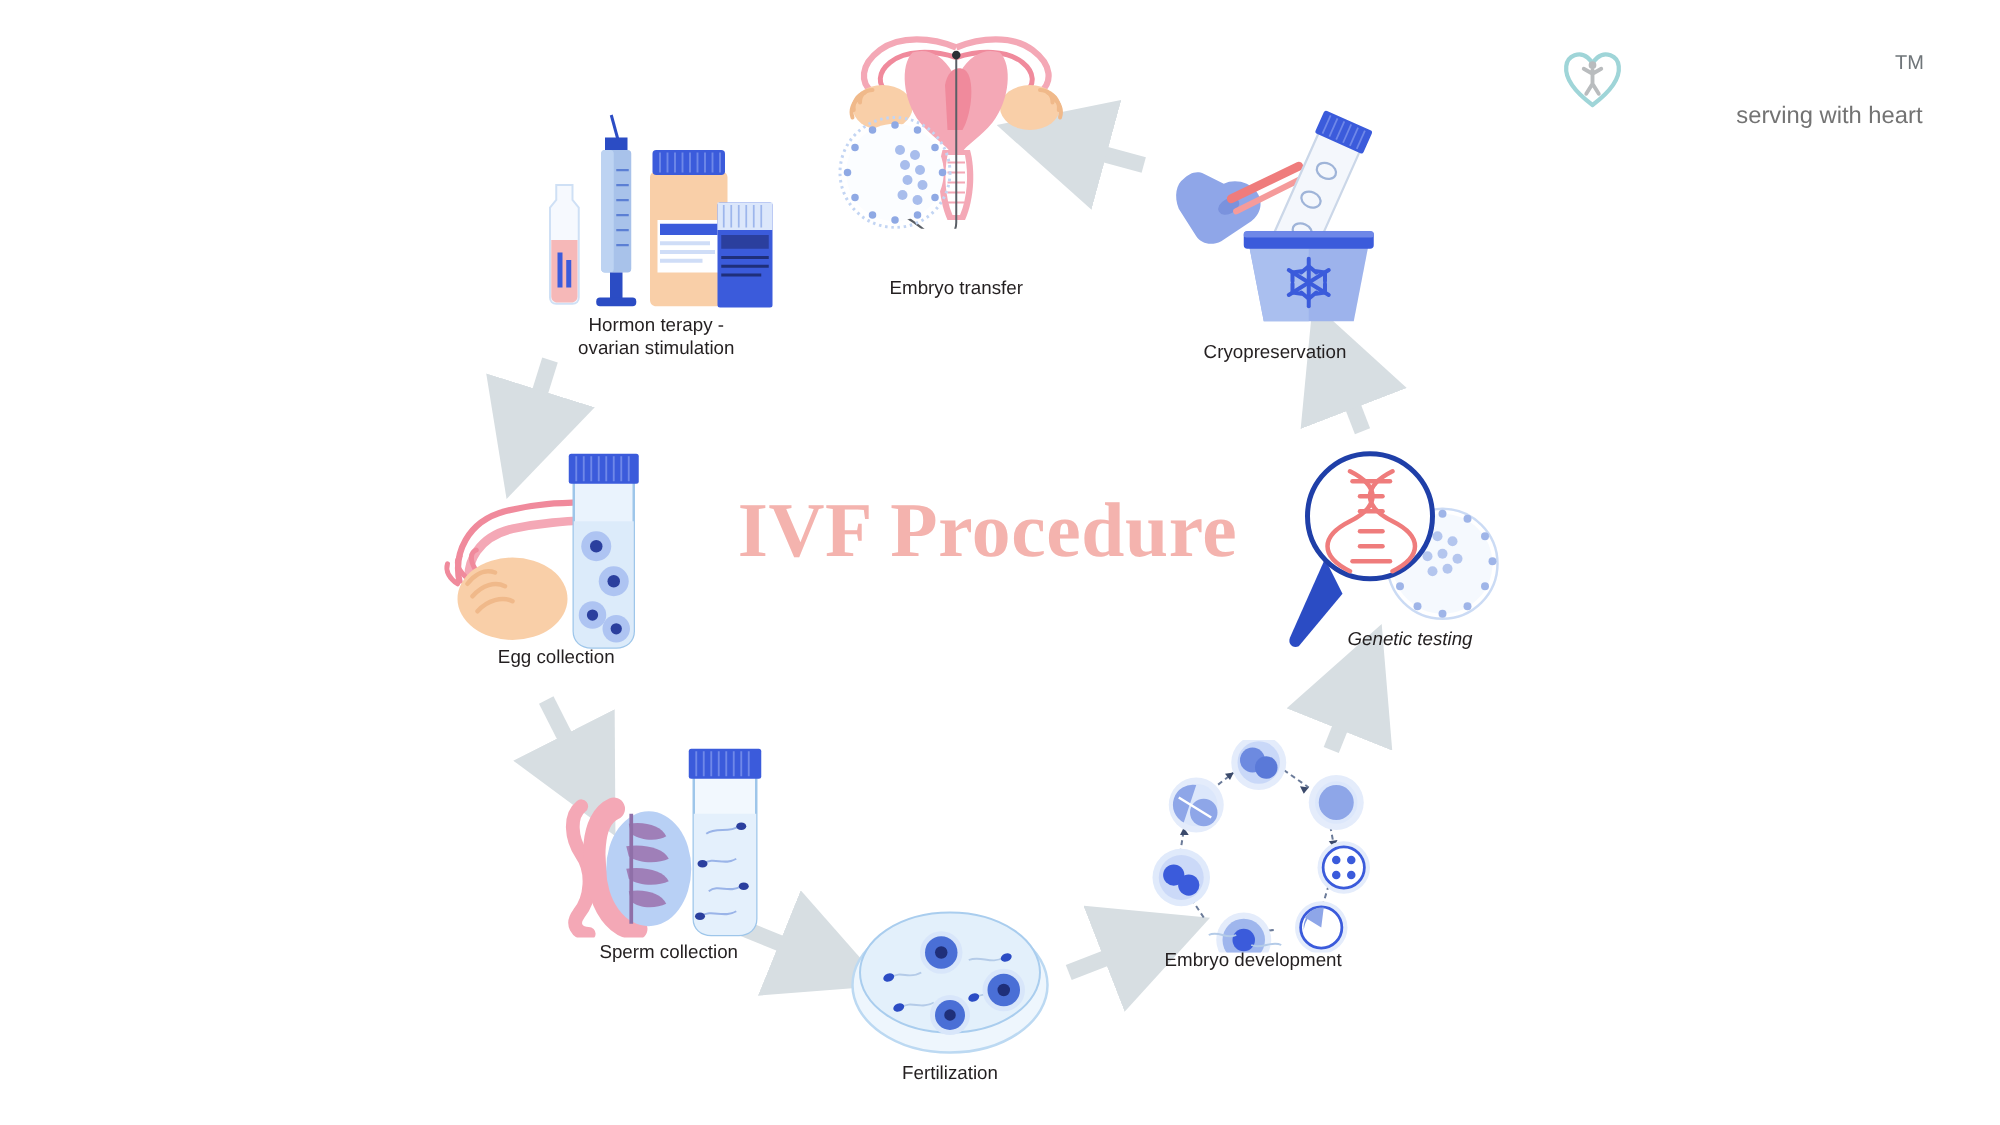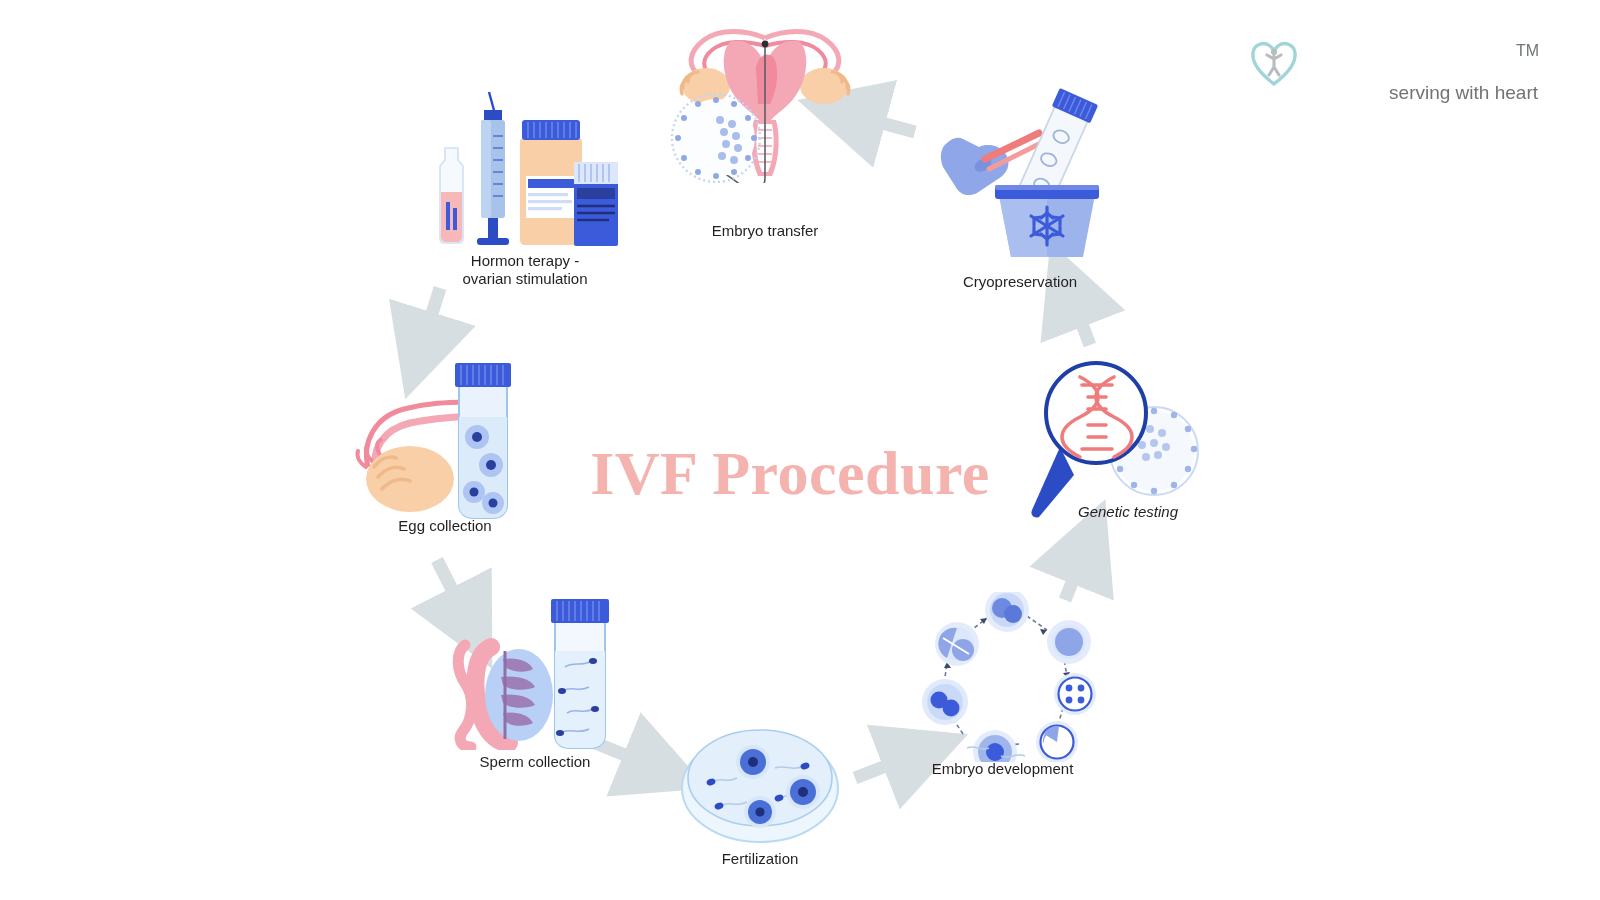--- a/index.html
+++ b/index.html
@@ -11,21 +11,21 @@
   .stage{position:absolute;}
   .label{
     position:absolute;text-align:center;
     font-family:"Liberation Sans",sans-serif;
     font-size:15px;color:#231f20;line-height:1.22;
     white-space:pre-line;width:240px;left:50%;transform:translateX(-50%);
   }
   #title{
     position:absolute;left:560px;top:390px;width:460px;text-align:center;
     font-family:"Liberation Serif",serif;font-weight:700;font-size:62px;
-    color:#f4b3ae;letter-spacing:0.5px;margin-top:48px;
+    color:#f4b3ae;letter-spacing:0.5px;
   }
   #logo{position:absolute;left:1248px;top:34px;width:300px;height:90px;}
   .logo-text{
     position:absolute;left:47px;top:6px;
     font-family:"Liberation Sans",sans-serif;font-style:italic;font-weight:700;
     font-size:37px;letter-spacing:-0.5px;
   }
   .logo-surge{color:#b9bcbe;}
   .logo-india{color:#2f6fb5;}
   .logo-tm{

